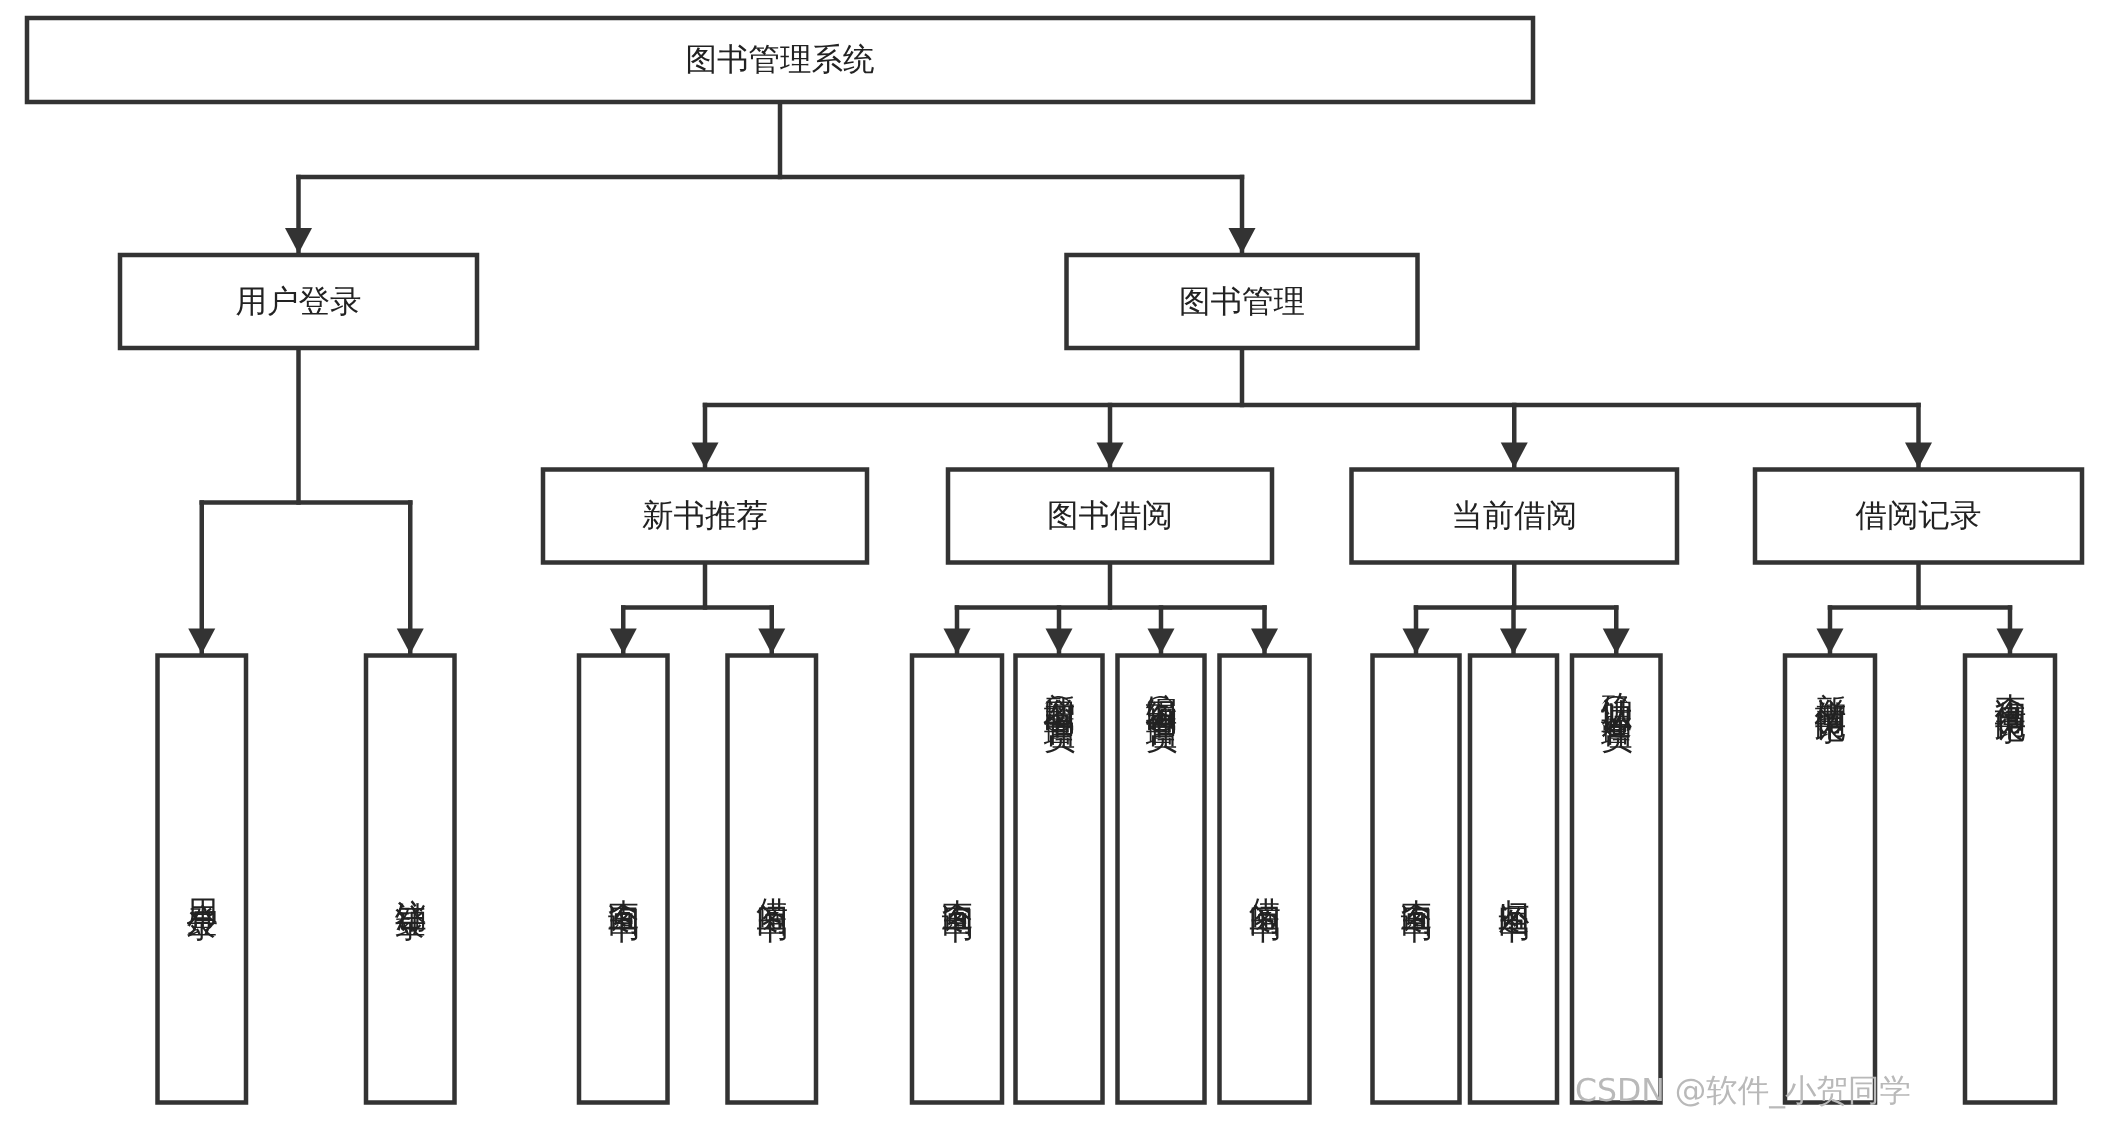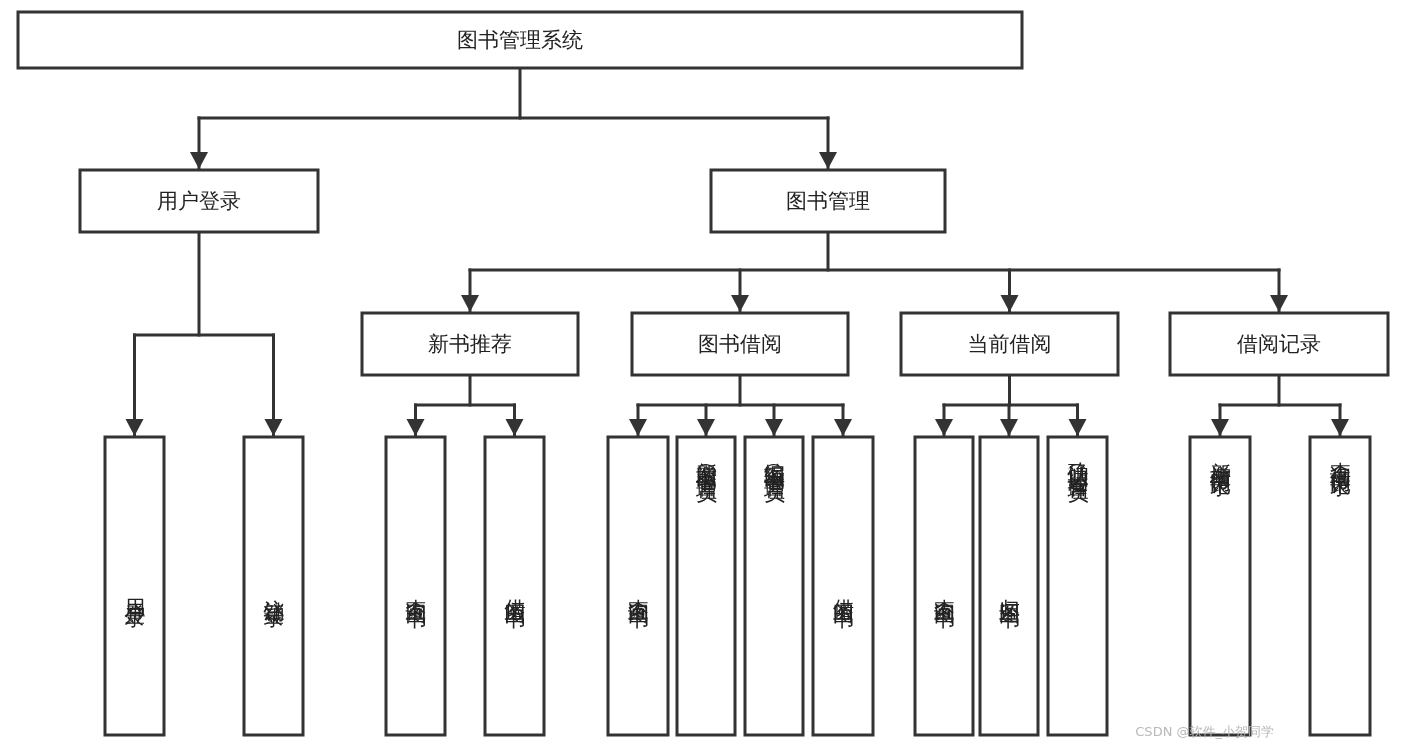--- a/index.html
+++ b/index.html
@@ -65,21 +65,21 @@
     color: #222222;
     letter-spacing: 3px;
     white-space: nowrap;
     text-align: left;
   }
   .watermark {
     position: absolute;
     right: 8px;
     bottom: 6px;
     font-family: "DejaVu Sans", "Liberation Sans", sans-serif;
-    font-size: 13px;
+    font-size: 21px;
     color: #b9b9b9;
     white-space: nowrap;
     pointer-events: none;
   }
 </style>
 </head>
 <body>
 
 <div id="diagram-root">
 

